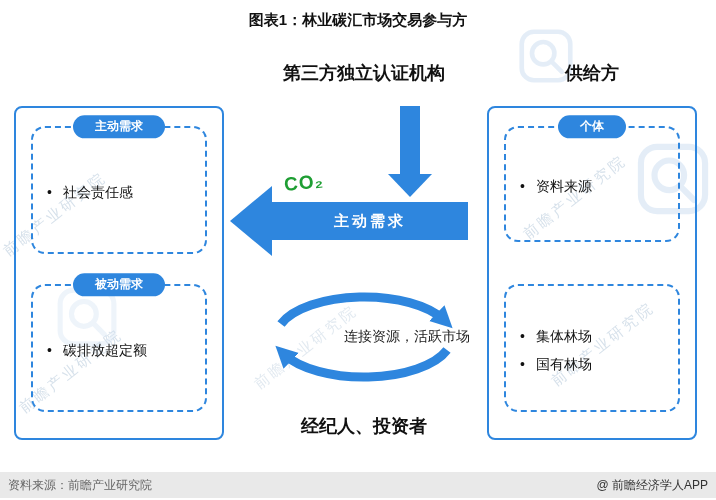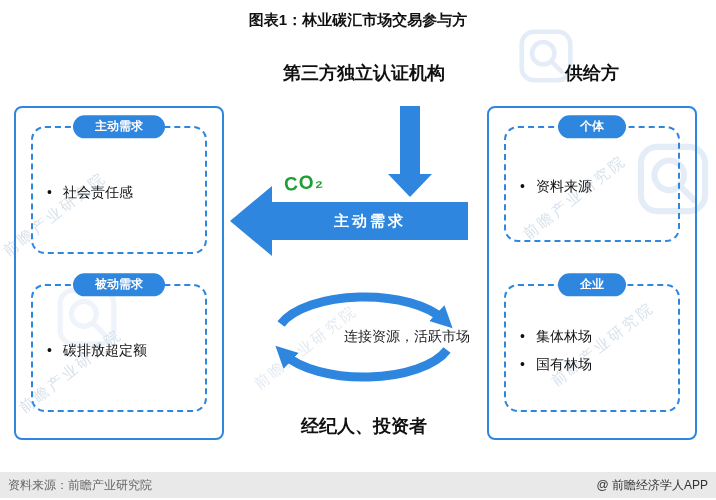--- a/index.html
+++ b/index.html
@@ -184,21 +184,20 @@
   </div>
 
   <div class="outer-box supply-box">
     <div class="inner-box box-c">
       <div class="pill">个体</div>
       <div class="item-block">
         <div class="item">资料来源</div>
       </div>
     </div>
     <div class="inner-box box-d">
-      <div class="pill">企业</div>
       <div class="item-block">
         <div class="item">集体林场</div>
         <div class="item">国有林场</div>
       </div>
     </div>
   </div>
 
 
   <div class="down-arrow">
     <div class="shaft"></div>

